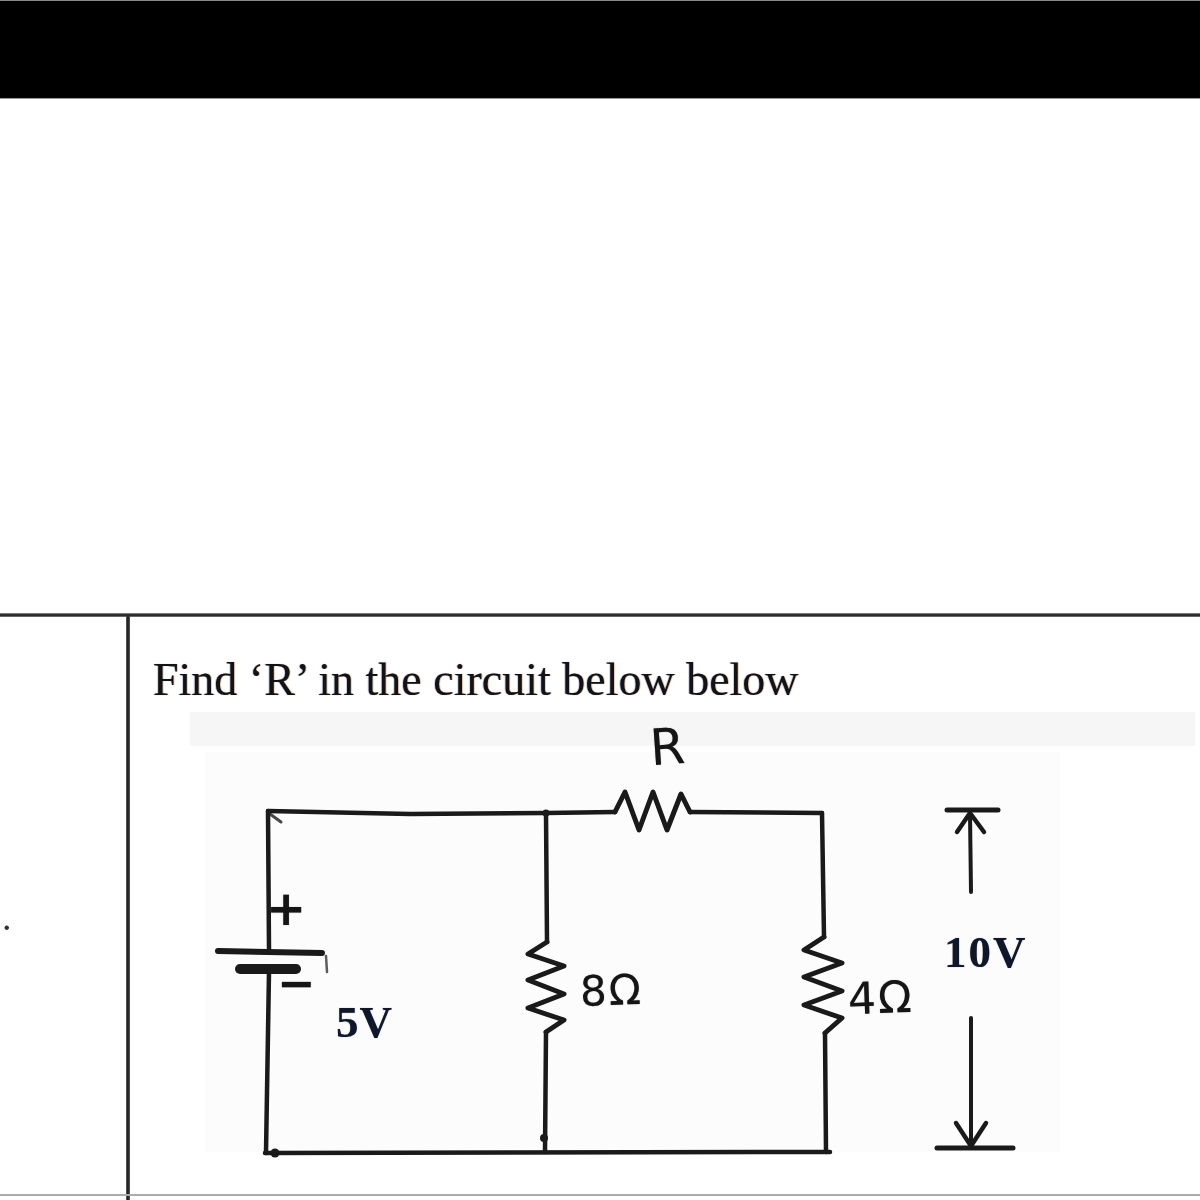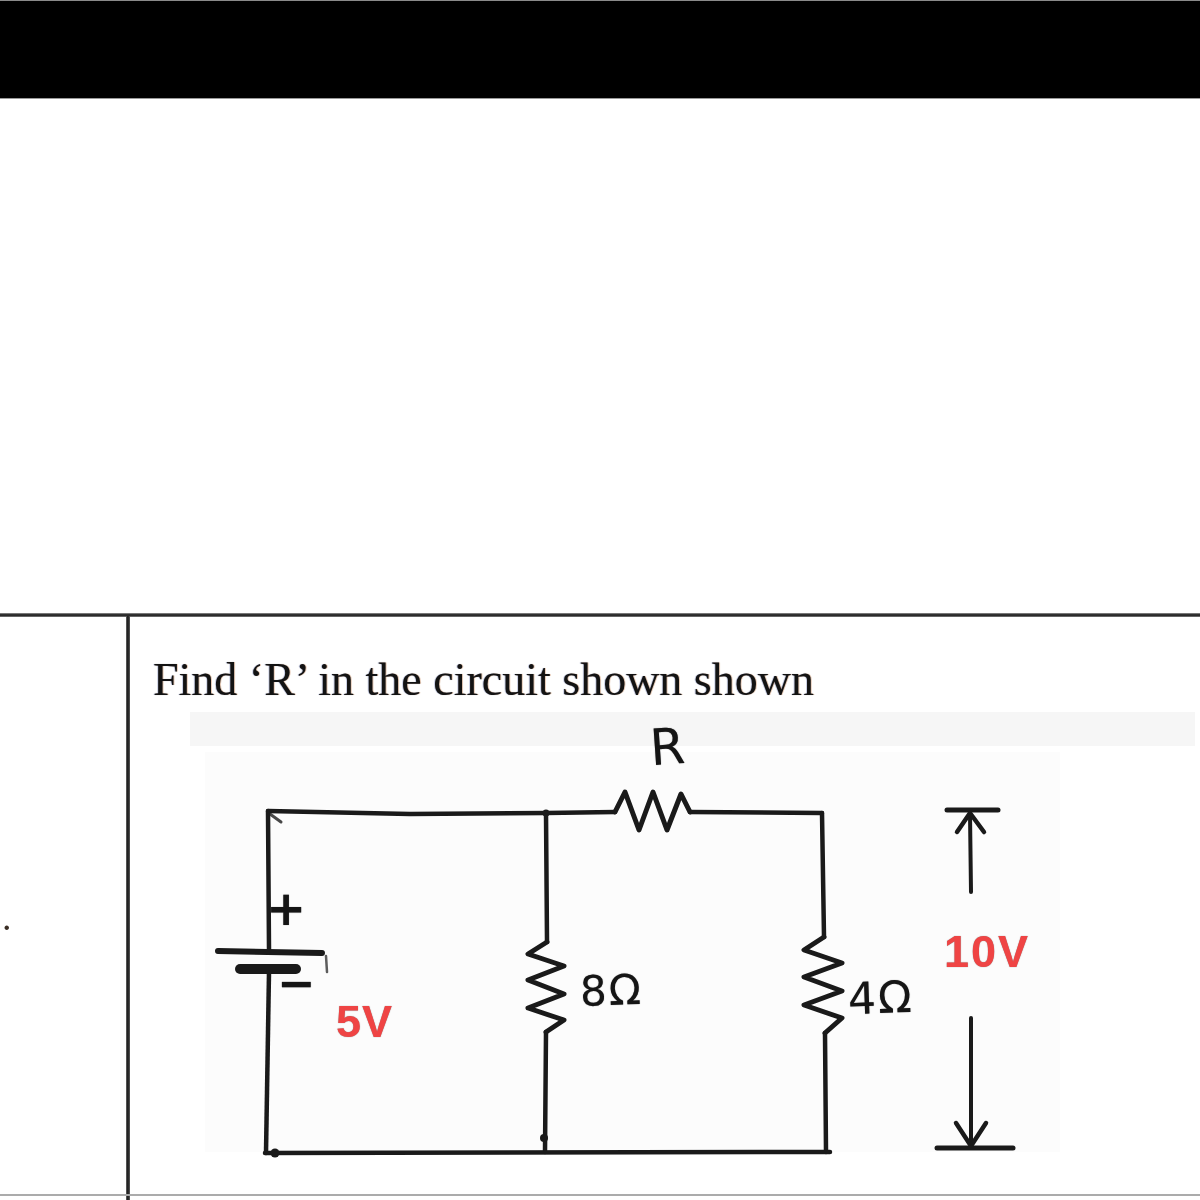--- a/index.html
+++ b/index.html
@@ -39,21 +39,21 @@
     background:rgba(110,110,110,0.06);}
   .scan-strip-b{position:absolute;left:205px;top:752px;width:855px;height:400px;
     background:rgba(130,130,130,0.025);}
   
   .circuit-svg{position:absolute;left:180px;top:700px;width:880px;height:475px;}
   .hand-label{
     position:absolute;font-family:"DejaVu Sans", sans-serif;color:#151515;
     white-space:nowrap;text-shadow:0 0 1px rgba(0,0,0,0.55);
   }
   .print-label{
-    position:absolute;font-family:Liberation Sans, sans-serif;font-weight:bold;color:#ef4444;
+    position:absolute;font-family:Liberation Serif, serif;font-weight:bold;color:#0f172a;
     white-space:nowrap;text-shadow:0 0 1px rgba(0,0,0,0.5);
   }
   .lbl-r{left:650px;top:718px;font-size:50px;transform:rotate(-4deg);}
   .lbl-plus{left:266px;top:880px;font-size:48px;font-weight:bold;}
   .lbl-minus{left:277px;top:956px;font-size:46px;font-weight:bold;}
   .lbl-5v{left:336px;top:996px;font-size:45px;letter-spacing:1px;}
   .lbl-8ohm{left:580px;top:966px;font-size:42px;transform:rotate(-2deg);letter-spacing:2px;}
   .lbl-4ohm{left:848px;top:972px;font-size:44px;transform:rotate(-2deg);letter-spacing:2px;}
   .lbl-10v{left:944px;top:926px;font-size:45px;letter-spacing:2px;}
 </style>
@@ -62,21 +62,21 @@
 
 <div class="screen">
 
   <div class="black-band"></div>
   <div class="h-border"></div>
   <div class="v-border"></div>
   <div class="bottom-line"></div>
 
   <span class="stray-period">.</span>
 
-  <div class="question">Find ‘R’ in the circuit shown shown</div>
+  <div class="question">Find ‘R’ in the circuit below below</div>
 
   <div class="scan-strip-a"></div>
   <div class="scan-strip-b"></div>
 
   <svg class="circuit-svg" viewBox="0 0 880 475" fill="none" stroke="#1a1a1a" stroke-linecap="round" stroke-linejoin="round">
 
     <g>
       <path d="M88,111 L230,114 L366,113 L435,112" stroke-width="4.5"></path>
       <path d="M90,114 l11,8" stroke-width="3" opacity="0.8"></path>
       <circle cx="366" cy="113" r="3.5" fill="#1a1a1a" stroke="none"></circle>

